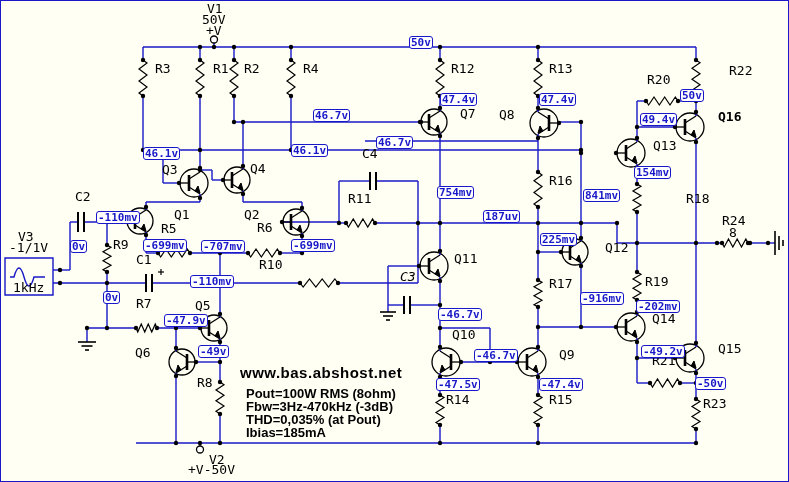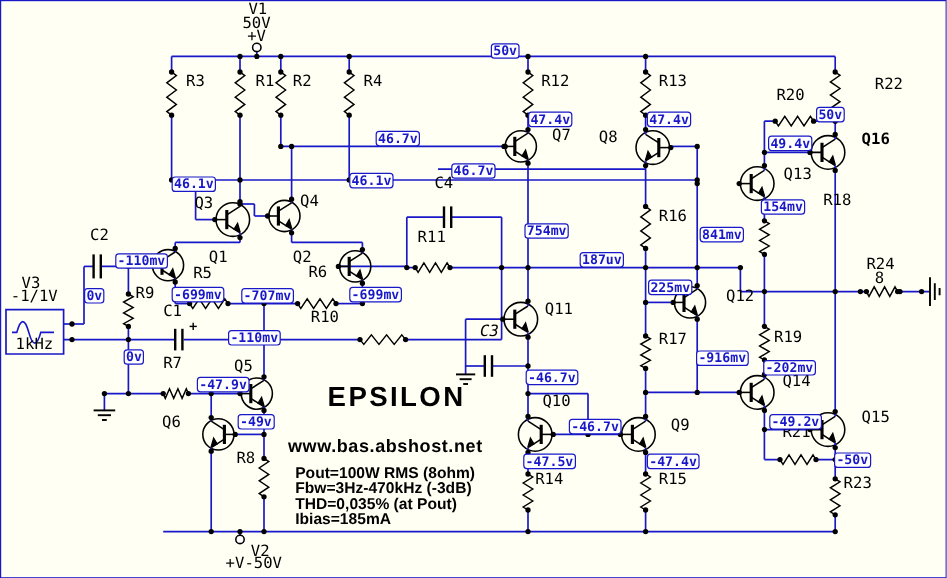--- a/index.html
+++ b/index.html
@@ -490,21 +490,21 @@
       <div class="clabel" style="left: 454px; top: 252px;">Q11</div>
       <div class="clabel" style="left: 400px; top: 270px; font-style: italic;">C3</div>
       <div class="clabel" style="left: 452px; top: 328px;">Q10</div>
       <div class="clabel" style="left: 559px; top: 348px;">Q9</div>
       <div class="clabel" style="left: 446px; top: 393px;">R14</div>
       <div class="clabel" style="left: 549px; top: 393px;">R15</div>
       <div class="clabel" style="left: 605px; top: 241px;">Q12</div>
       <div class="clabel" style="left: 645px; top: 275px;">R19</div>
       <div class="clabel" style="left: 652px; top: 312px;">Q14</div>
       <div class="clabel" style="left: 653px; top: 139px;">Q13</div>
-      <div class="clabel" style="left: 646px; top: 161px; padding-left: 40px;">R18</div>
+      <div class="clabel" style="left: 646px; top: 192px; padding-left: 40px;">R18</div>
       <div class="clabel" style="left: 718px; top: 110px; font-weight: bold;">Q16</div>
       <div class="clabel" style="left: 652px; top: 354px;">R21</div>
       <div class="clabel" style="left: 718px; top: 342px;">Q15</div>
       <div class="clabel" style="left: 703px; top: 397px;">R23</div>
       <div class="clabel" style="left: 722px; top: 214px;">R24</div>
       <div class="clabel" style="left: 729px; top: 226px;">8</div>
       <div class="clabel" style="left: 209px; top: 453px;">V2</div>
       <div class="clabel" style="left: 188px; top: 463px;">+V-50V</div>
       <div class="clabel" style="left: 18px; top: 230px;">V3</div>
       <div class="clabel" style="left: 9px; top: 241px;">-1/1V</div>
@@ -534,19 +534,18 @@
       <div class="vlabel" style="left: 201px; top: 240px;">-707mv</div>
       <div class="vlabel" style="left: 291px; top: 239px;">-699mv</div>
       <div class="vlabel" style="left: 190px; top: 275px;">-110mv</div>
       <div class="vlabel" style="left: 164px; top: 314px;">-47.9v</div>
       <div class="vlabel" style="left: 198px; top: 345px;">-49v</div>
       <div class="vlabel" style="left: 438px; top: 308px;">-46.7v</div>
       <div class="vlabel" style="left: 474px; top: 349px;">-46.7v</div>
       <div class="vlabel" style="left: 436px; top: 378px;">-47.5v</div>
       <div class="vlabel" style="left: 539px; top: 378px;">-47.4v</div>
     </div>
-  <div class="tb" id="tb-title">EPSILON</div>
   <div class="tb" id="tb-web">www.bas.abshost.net</div>
   <div class="tb tb-spec" style="top:386px">Pout=100W RMS (8ohm)</div>
   <div class="tb tb-spec" style="top:399px">Fbw=3Hz-470kHz (-3dB)</div>
   <div class="tb tb-spec" style="top:412px">THD=0,035% (at Pout)</div>
   <div class="tb tb-spec" style="top:425px">Ibias=185mA</div>
 </div>
 
 </body></html>

